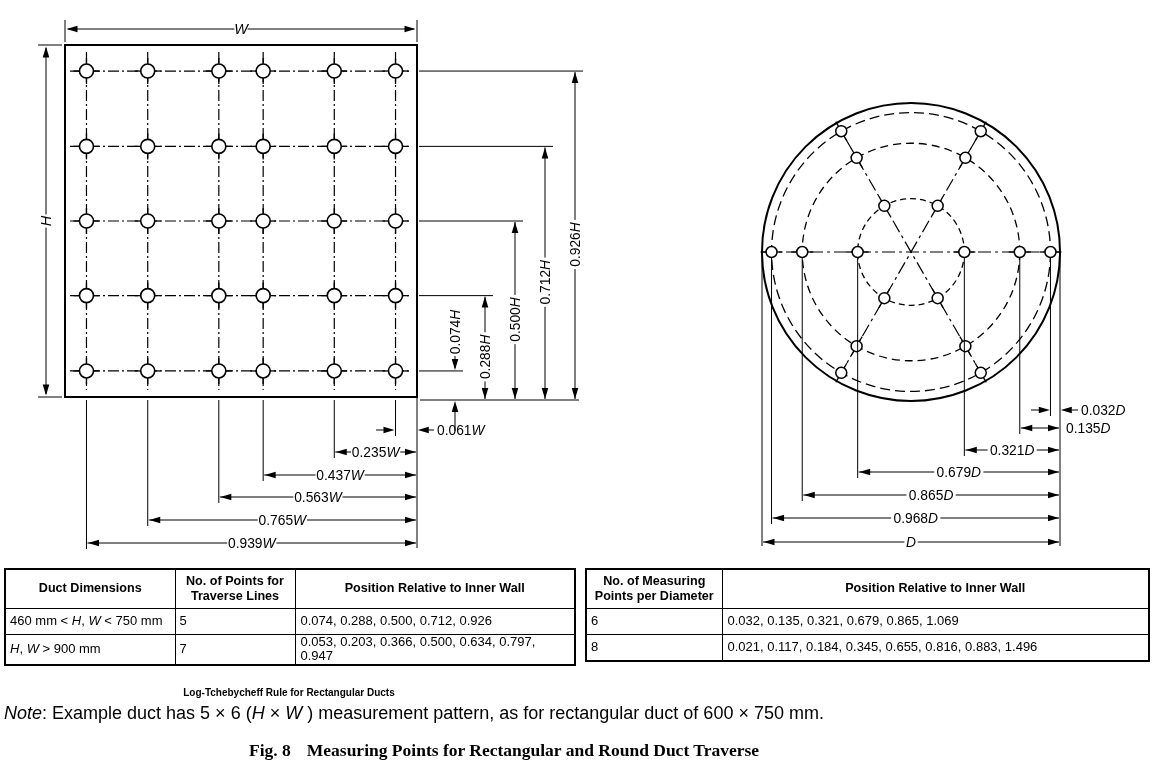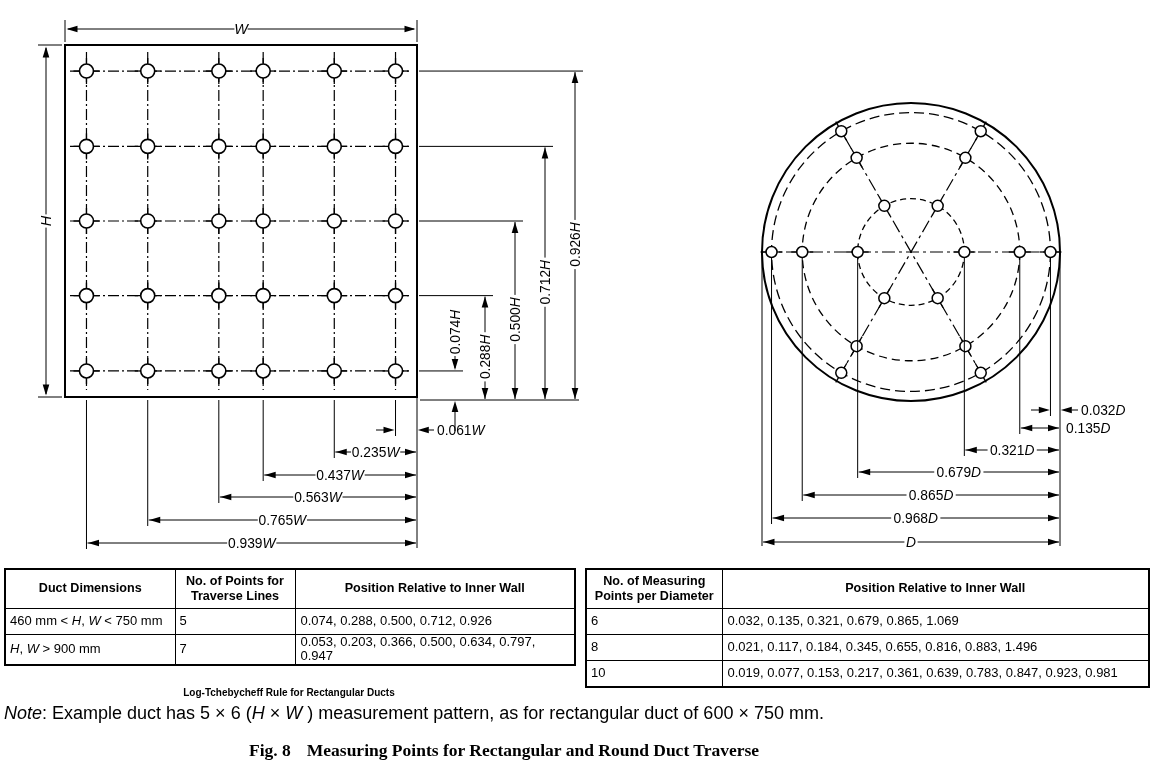--- a/index.html
+++ b/index.html
@@ -394,24 +394,20 @@
     </thead>
     <tbody>
       <tr>
         <td class="c">6</td>
         <td class="l">0.032, 0.135, 0.321, 0.679, 0.865, 1.069</td>
       </tr>
       <tr>
         <td class="c">8</td>
         <td class="l">0.021, 0.117, 0.184,  0.345,  0.655, 0.816, 0.883, 1.496</td>
       </tr>
-      <tr>
-        <td class="c">10</td>
-        <td class="l">0.019, 0.077, 0.153, 0.217, 0.361, 0.639, 0.783, 0.847, 0.923, 0.981</td>
-      </tr>
     </tbody>
   </table>
 
   <div class="note" style="left:4px;top:703px">
     <i>Note</i><span>: Example duct has 5 × 6 (<i>H</i> × <i>W</i> ) measurement pattern, as for rectangular duct of 600 × 750 mm.</span>
   </div>
 
   <div class="figcap" style="top:740px">
     <span>Fig. 8</span><span class="figgap"></span><span>Measuring Points for Rectangular and Round Duct Traverse</span>
   </div>

